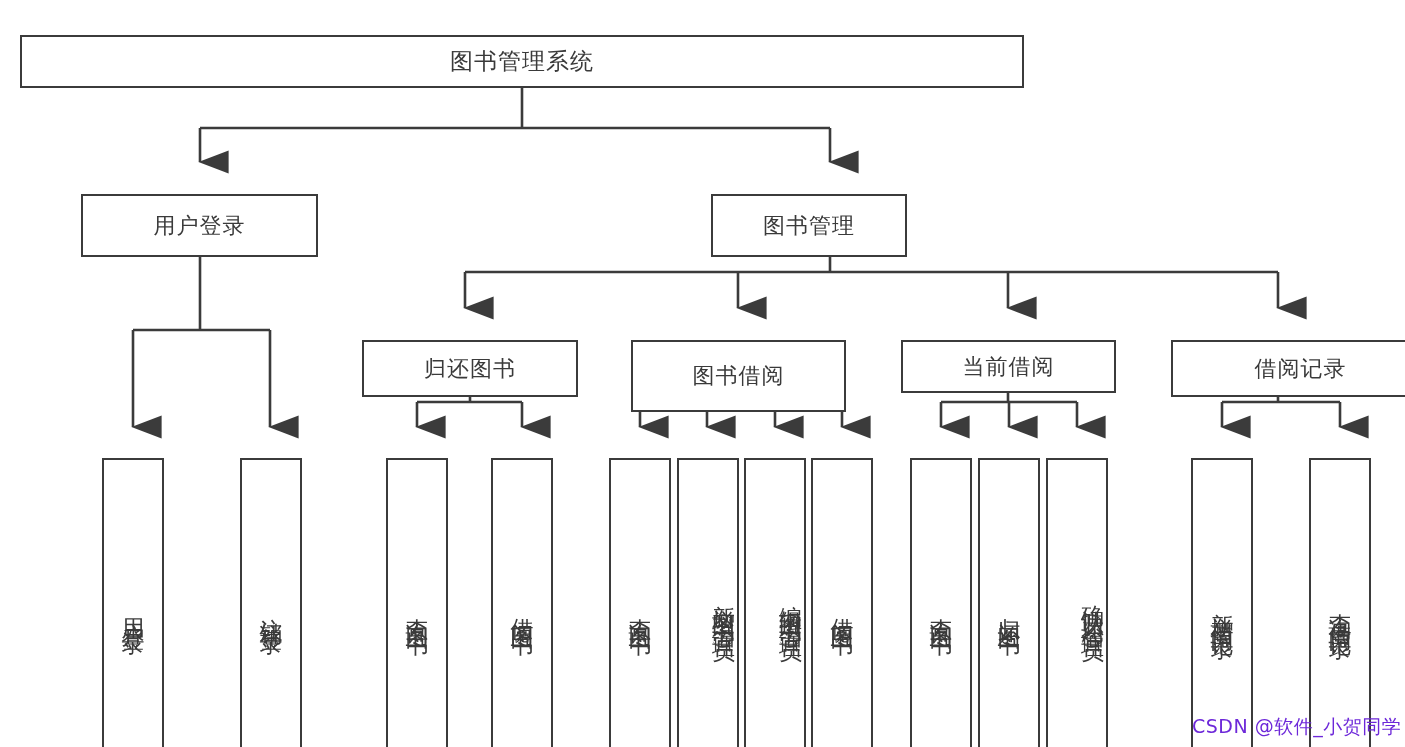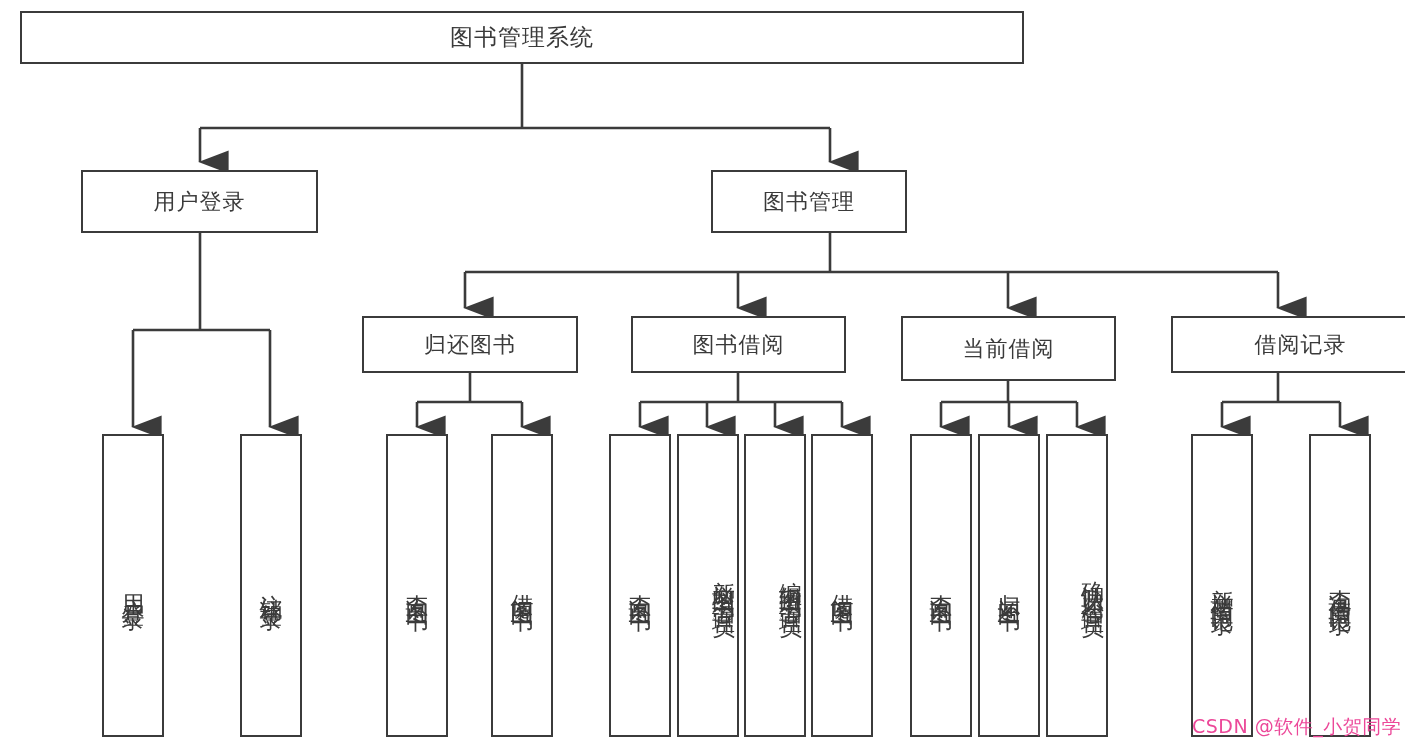--- a/index.html
+++ b/index.html
@@ -29,20 +29,21 @@
     box-sizing:border-box;
     background:#ffffff;
     border:2px solid #3b3b3b;
     display:flex;
     align-items:center;
     justify-content:center;
     color:#3a3a3a;
     line-height:1.18;
     text-align:center;
     z-index:3;
+    margin-top:24px;
   }
   .node.h{
     font-size:22px;
     letter-spacing:1px;
   }
   .node.root{
     font-size:23px;
   }
   
   .node.v{
@@ -54,21 +55,21 @@
     justify-content:center;
     padding:6px 0;
     white-space:pre-line;
   }
   .node.v.top{
     align-items:flex-start;
   }
   .watermark{
     position:absolute;
     font-size:19px;
-    color:#ec4899;
+    color:#6d28d9;
     letter-spacing:.5px;
     z-index:5;
     white-space:nowrap;
     user-select:none;
   }
 </style>
 </head>
 <body>
 
 <div id="canvas">
@@ -130,24 +131,24 @@
   <div class="node h" style="left:81px;top:170px;width:237px;height:63px;">
     <span>用户登录</span>
   </div>
   <div class="node h" style="left:711px;top:170px;width:196px;height:63px;">
     <span>图书管理</span>
   </div>
 
   <div class="node h" style="left:362px;top:316px;width:216px;height:57px;">
     <span>归还图书</span>
   </div>
-  <div class="node h" style="left:631px;top:316px;width:215px;height:57px;">
+  <div class="node h" style="left:631px;top:316px;width:215px;height:72px;">
     <span>图书借阅</span>
   </div>
-  <div class="node h" style="left:901px;top:316px;width:215px;height:65px;">
+  <div class="node h" style="left:901px;top:316px;width:215px;height:53px;">
     <span>当前借阅</span>
   </div>
   <div class="node h" style="left:1171px;top:316px;width:259px;height:57px;">
     <span>借阅记录</span>
   </div>
 
   <div class="node v" style="left:102px;top:434px;width:62px;height:303px;">
     <span>用户登录</span>
   </div>
   <div class="node v" style="left:240px;top:434px;width:62px;height:303px;">

